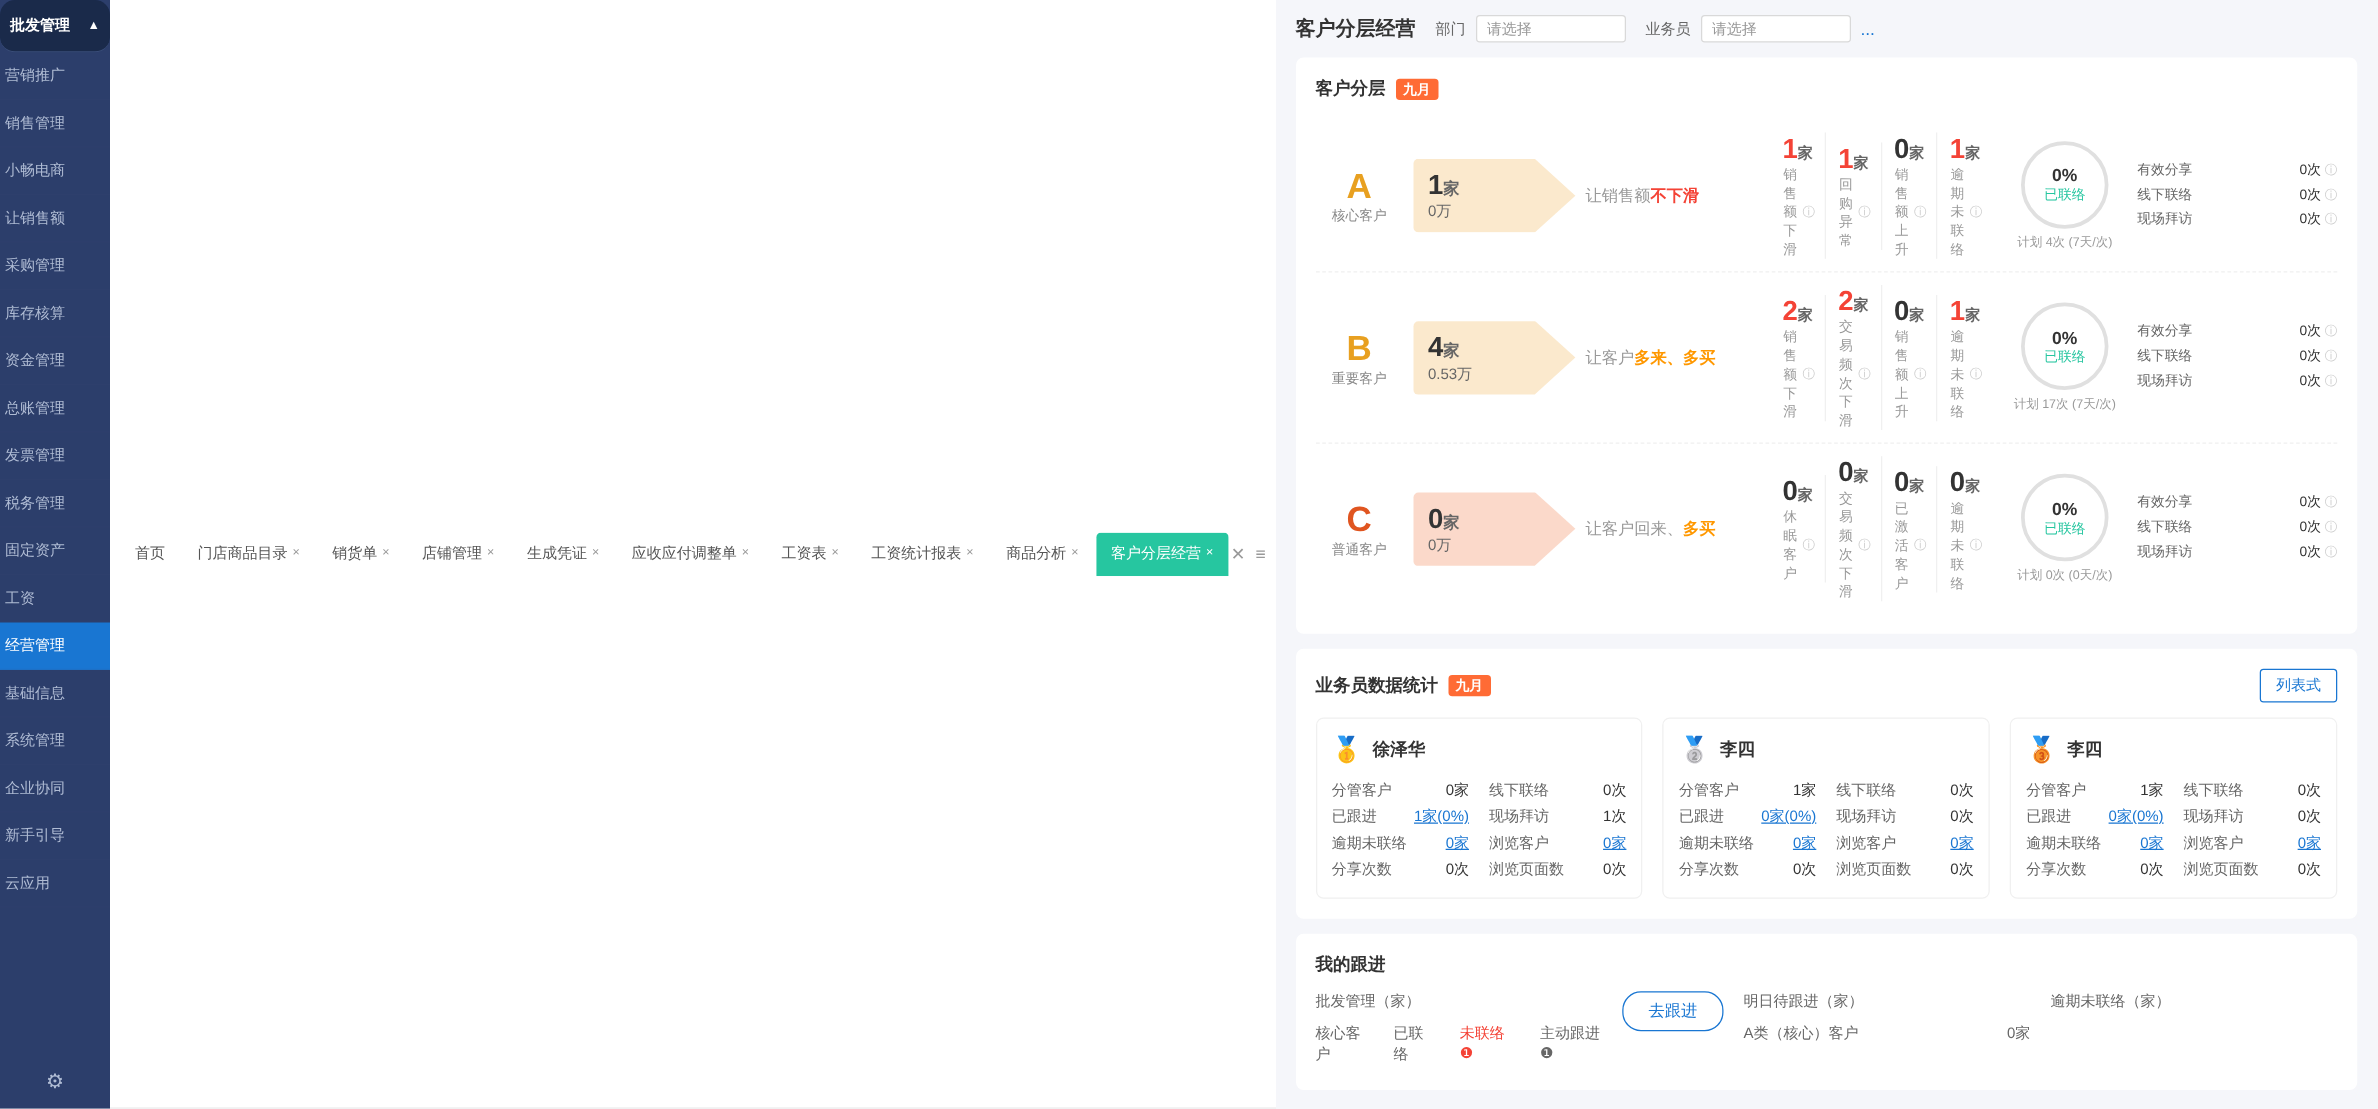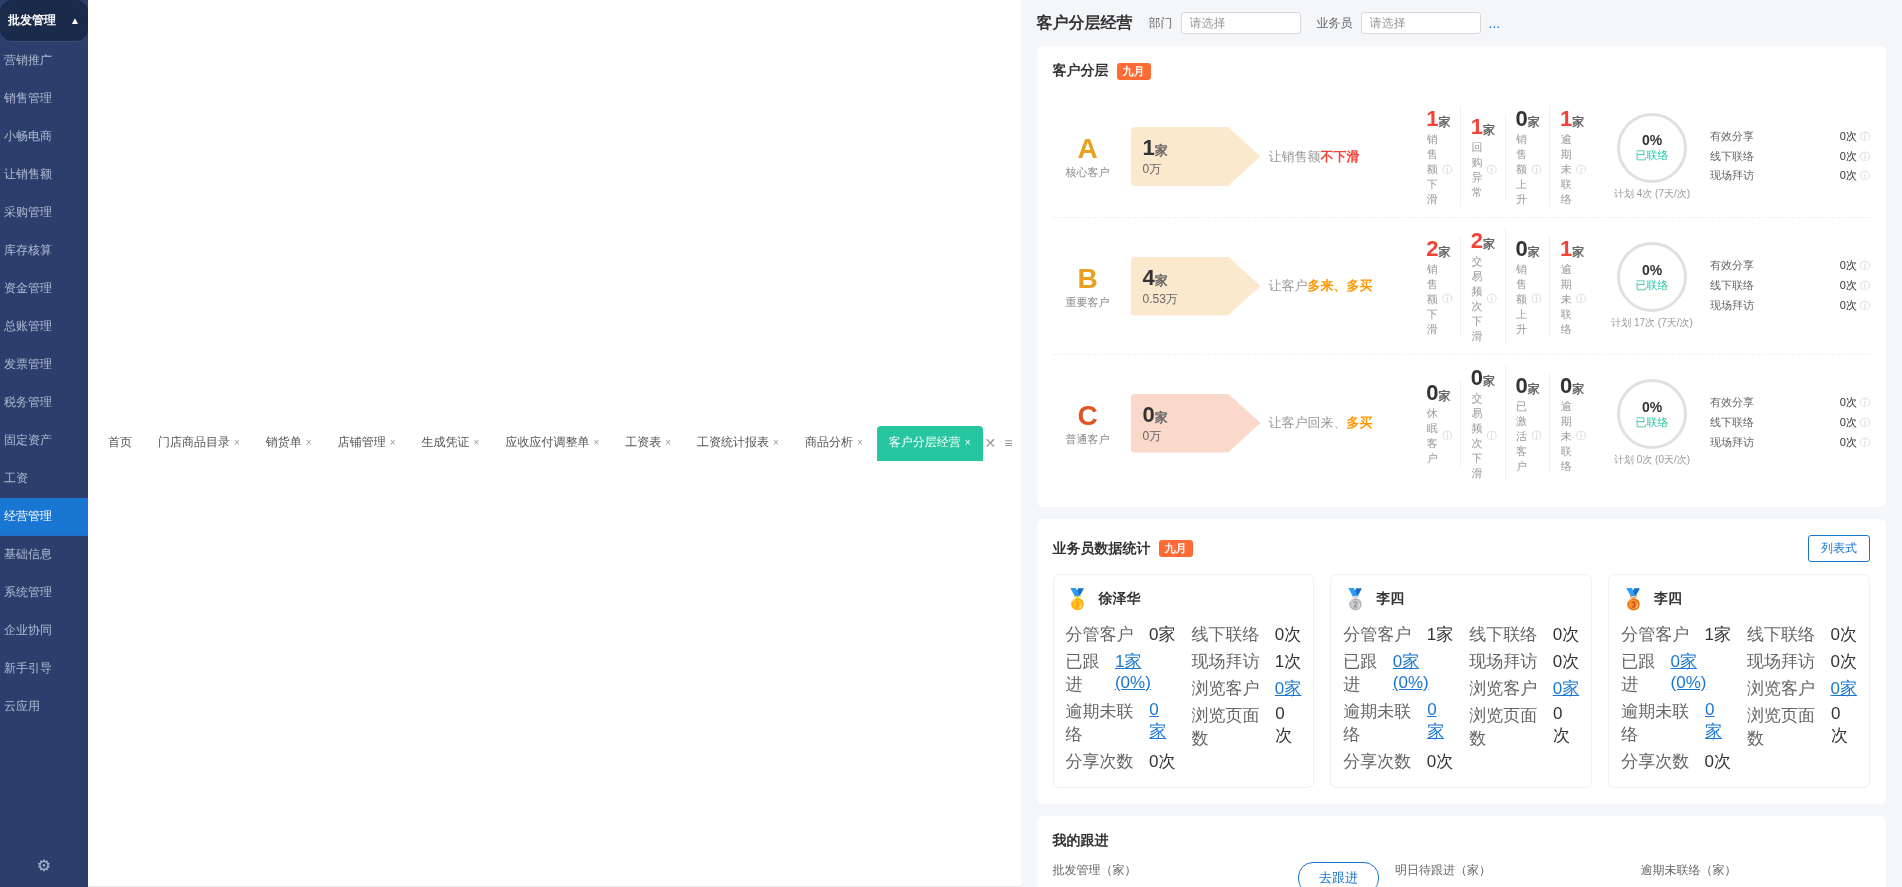--- a/index.html
+++ b/index.html
@@ -273,21 +273,21 @@
     .staff-name { font-size: 14px; font-weight: bold; color: #333; }
 
     .staff-stats {
       display: grid;
       grid-template-columns: 1fr 1fr;
       gap: 4px 16px;
     }
     .staff-stat-row {
       display: flex;
       justify-content: space-between;
-      font-size: 17px;
+      font-size: 12px;
       color: #666;
       padding: 2px 0;
     }
     .staff-stat-val { color: #333; }
     .staff-stat-link { color: #1976d2; text-decoration: underline; cursor: pointer; }
 
     
     .followup-section {
       background: #fff;
       border-radius: 6px;

